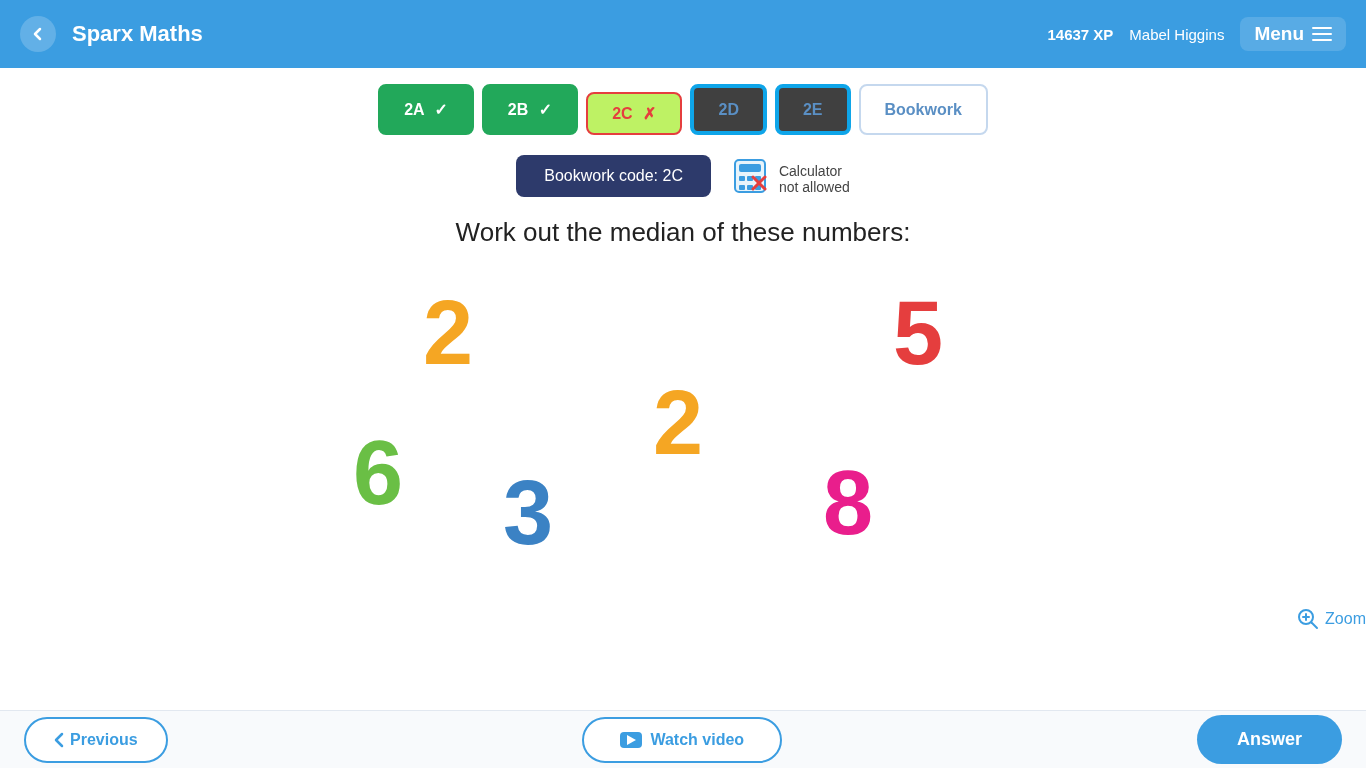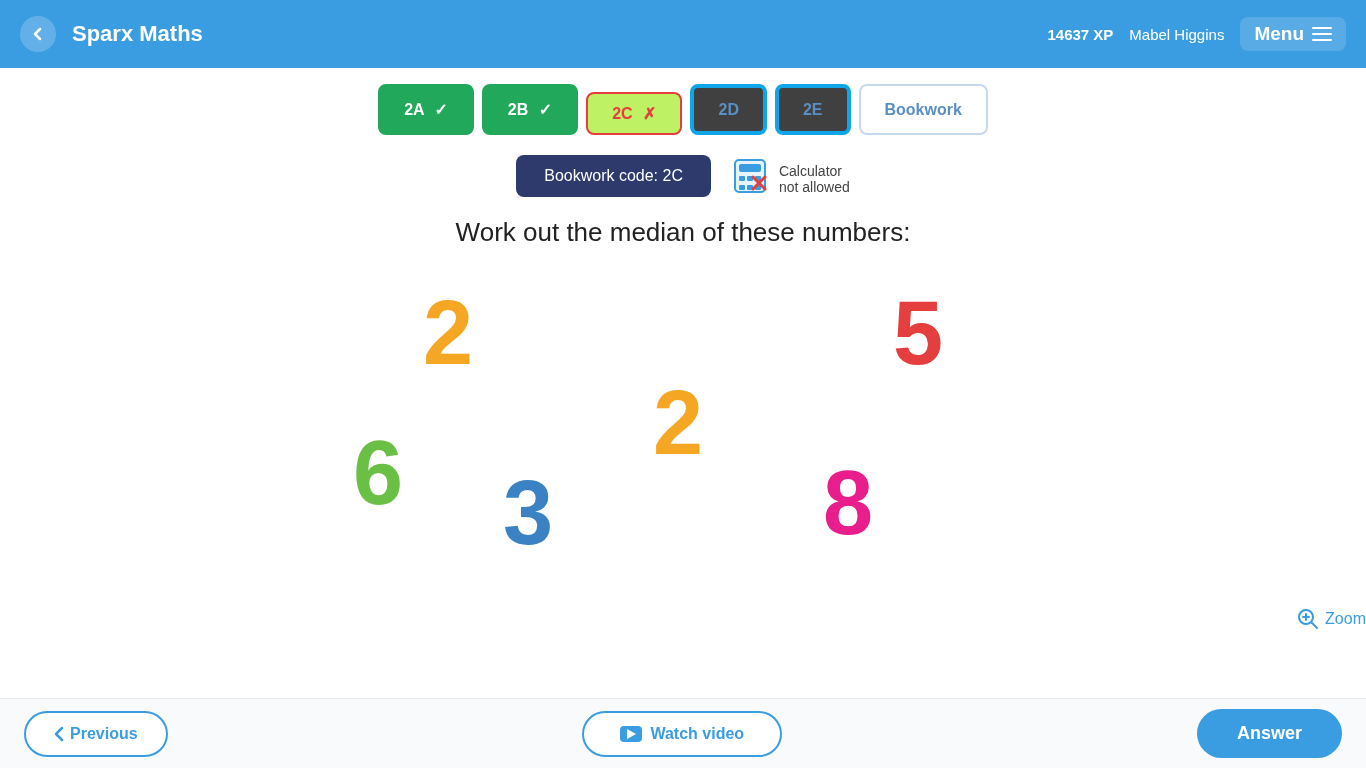--- a/index.html
+++ b/index.html
@@ -128,21 +128,21 @@
       font-weight: 500;
       cursor: pointer;
     }
 
     
     .bottom-bar {
       position: absolute;
       bottom: 0;
       left: 0;
       right: 0;
-      height: 70px;
+      height: 58px;
       background: #f8fafc;
       border-top: 1px solid #e2e8f0;
       display: flex;
       align-items: center;
       justify-content: space-between;
       padding: 0 24px;
     }
     .prev-btn {
       background: #fff;
       border: 2px solid #3b9de1;

